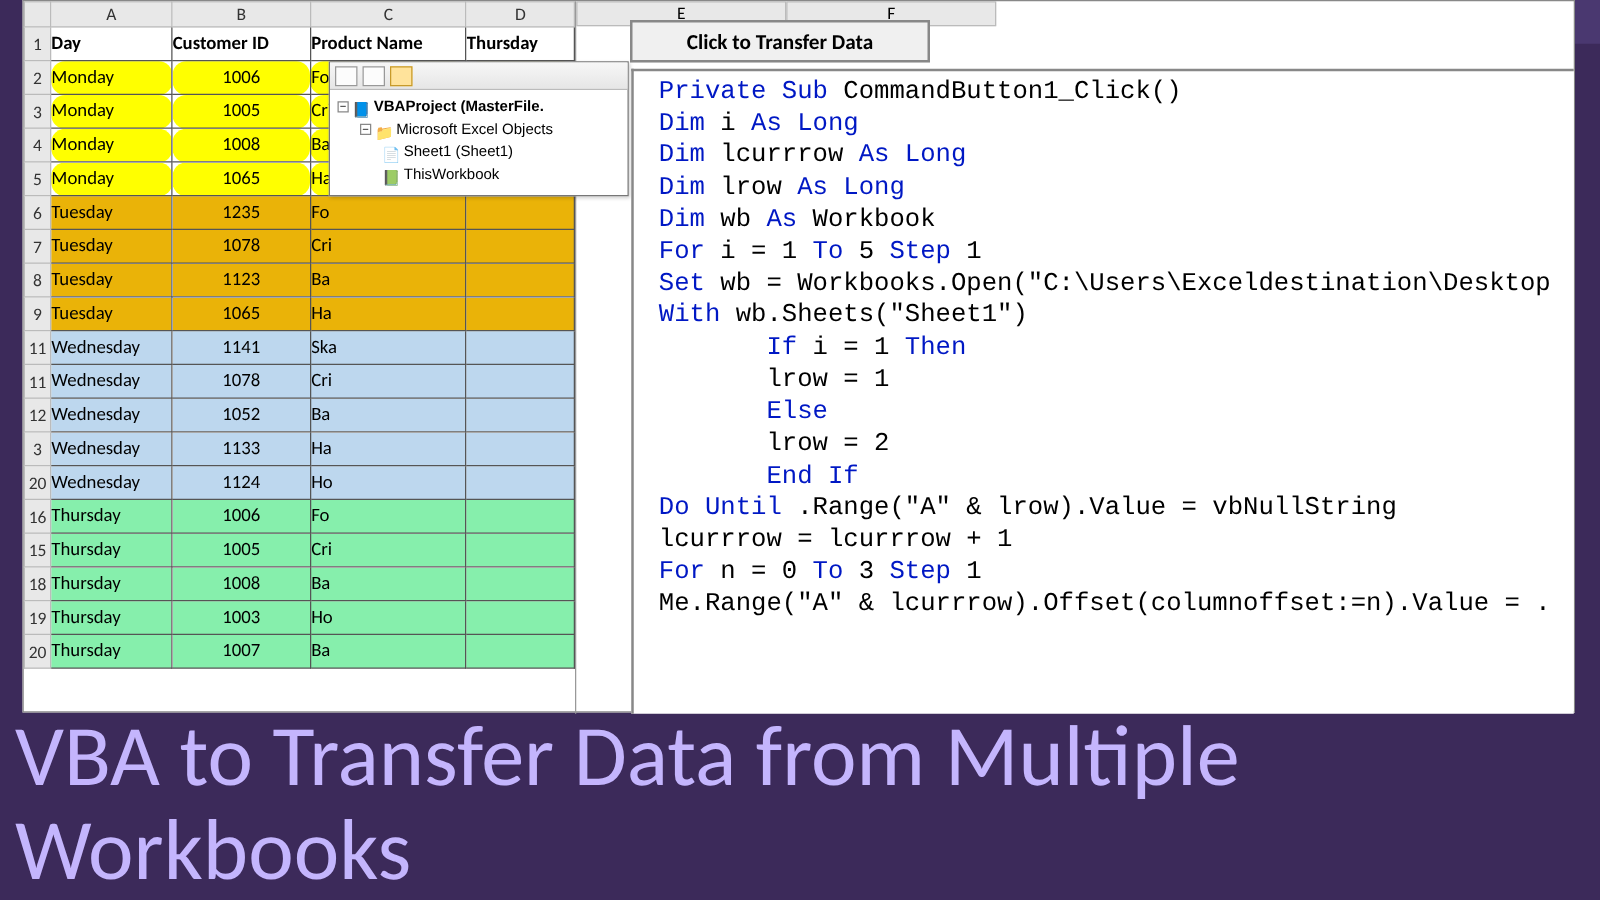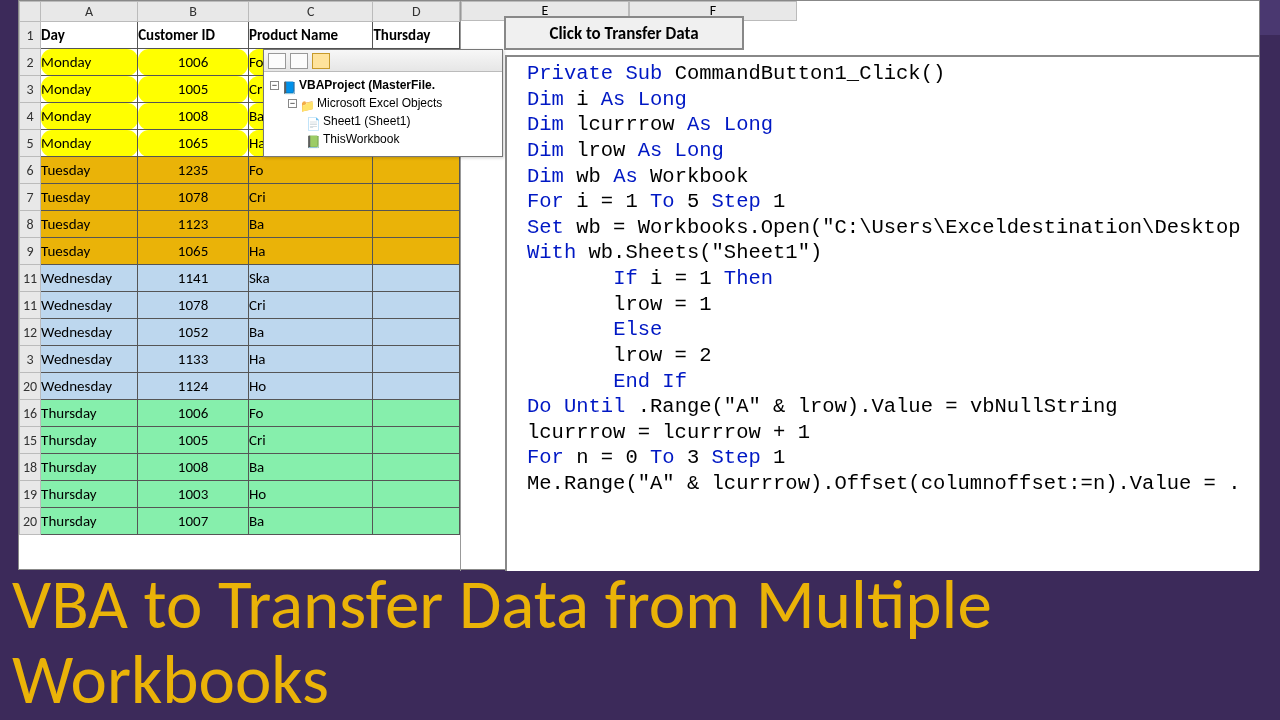--- a/index.html
+++ b/index.html
@@ -40,21 +40,21 @@
 .btnwrap { position: absolute; top: 12px; left: 465px; width: 280px; height: 40px; display:flex;align-items:center;justify-content:center;}
 .bigbtn { background: #f0f0f0; border: 2px solid #888; width: 240px; height: 34px; display:flex; align-items:center; justify-content:center; font-weight: bold; font-size: 17px; font-family: Calibri,Arial; cursor:pointer;}
 .col-EF-head { position:absolute; top:0; left:442px; height:20px; display:flex;}
 .col-EF-head div { border:1px solid #bbb; background:#e8e8e8; text-align:center; font-size:14px; }
 
 
 .codepane { position: absolute; top: 54px; left: 486px; width: 754px; height: 516px; border-top: 2px solid #888; border-left: 2px solid #888; background: #fff; font-family: "Courier New", monospace; font-size: 20.5px; line-height: 1.25; padding: 4px 20px; white-space: pre; overflow: hidden;}
 .codepane .kw { color: #0018c4; }
 
 
-.caption { position:absolute; left: 12px; top: 568px; width: 1256px; color: #eab308; font-size: 69px; font-family: Calibri, Arial; line-height: 1.08; font-weight: 400;}
+.caption { position:absolute; left: 12px; top: 568px; width: 1256px; color: #c4b5fd; font-size: 69px; font-family: Calibri, Arial; line-height: 1.08; font-weight: 400;}
 </style>
 </head>
 <body>
 
 <div class="deco-bar"></div>
 <div class="deco-bar2"></div>
 
 <div class="workarea">
 
   <div class="sheet">

